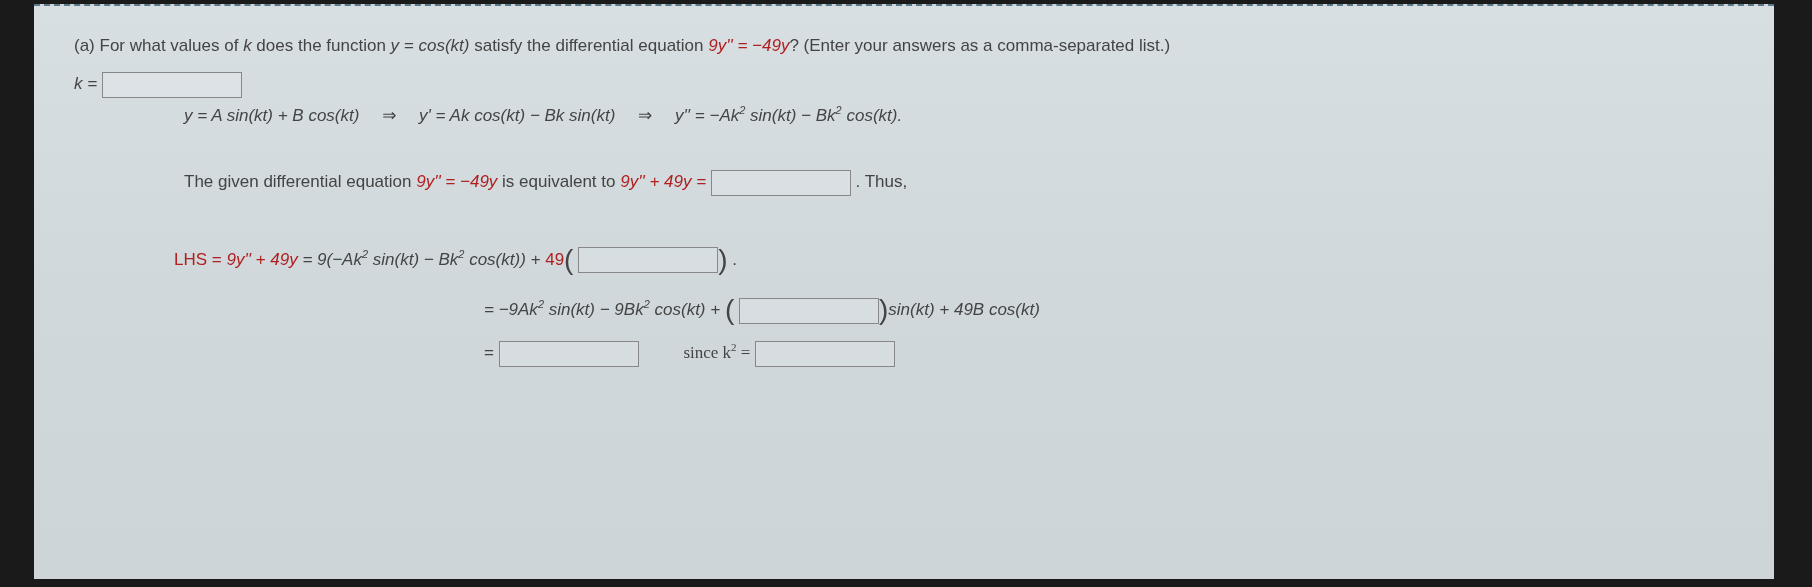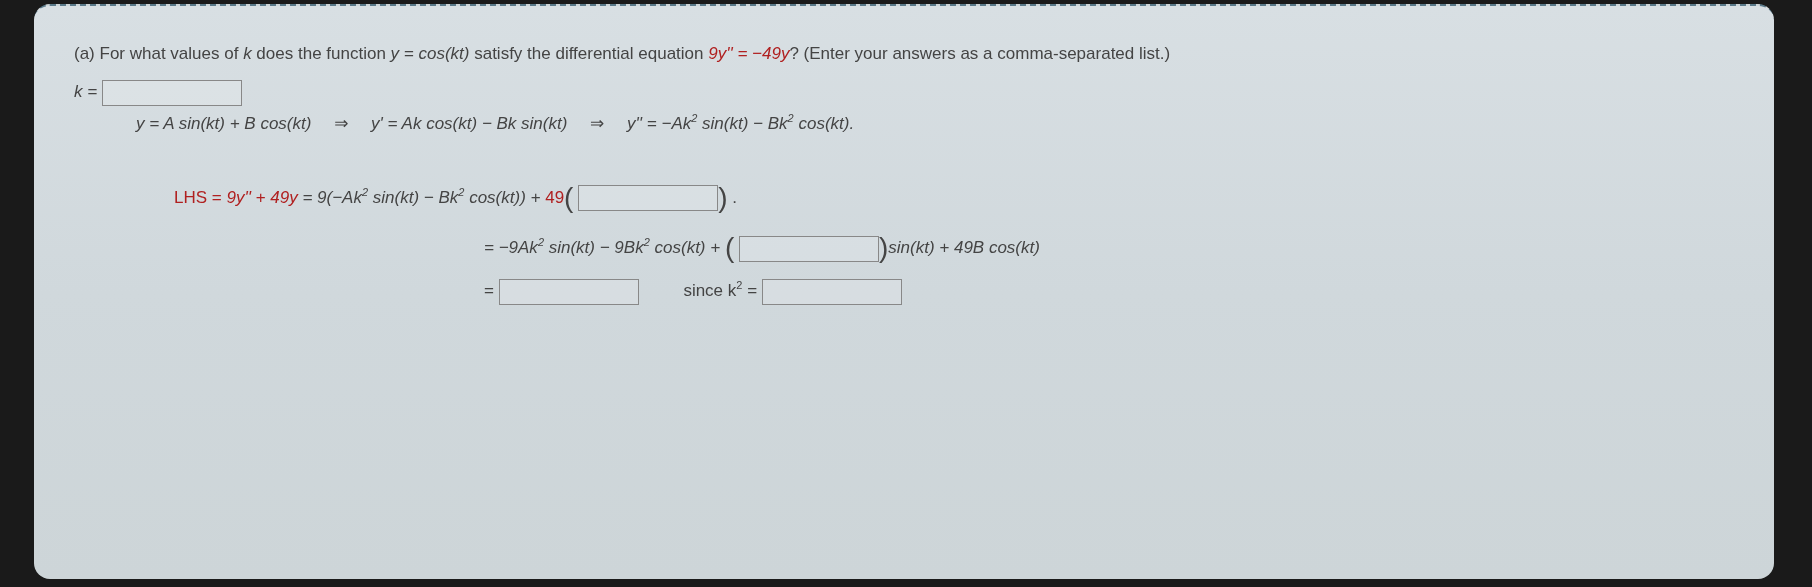--- a/index.html
+++ b/index.html
@@ -10,24 +10,23 @@
     width: 1812px;
     height: 587px;
     overflow: hidden;
   }
   .page {
     background: linear-gradient(180deg, #d8dfe3 0%, #d0d8dc 50%, #cdd5d8 100%);
     width: 1740px;
     height: 575px;
     margin: 4px 0 0 34px;
     border-top: 2px dashed #5a7a8a;
-    padding: 32px 40px;
+    padding: 24px 40px;
     box-sizing: border-box;
     position: relative;
-    border-radius: 16px;
   }
   .line {
     margin: 6px 0;
     font-size: 17px;
     color: #444;
   }
   .ans-input {
     display: inline-block;
     width: 140px;
     height: 26px;
@@ -41,21 +40,21 @@
     height: 100%;
     border: none;
     background: transparent;
     padding: 0 4px;
     box-sizing: border-box;
     font-size: 15px;
   }
   .red { color: #b02020; }
   .ital { font-style: italic; }
   .sup { vertical-align: super; font-size: 11px; }
-  .indent1 { margin-left: 62px; }
+  .indent1 { margin-left: 110px; }
   .indent2 { margin-left: 100px; }
   .indent3 { margin-left: 410px; }
   .spaced { margin-top: 17px; }
   .big-spaced { margin-top: 44px; }
   .arrow { display:inline-block; margin:0 18px;}
 </style>
 </head>
 <body>
 
 <div class="page">
@@ -72,32 +71,37 @@
 
 
   <div class="line indent1">
     <span class="ital">y = A sin(kt) + B cos(kt)</span>
     <span class="arrow">⇒</span>
     <span class="ital">y' = Ak cos(kt) − Bk sin(kt)</span>
     <span class="arrow">⇒</span>
     <span class="ital"><span>y'' = −Ak</span><span class="sup">2</span><span> sin(kt) − Bk</span><span class="sup">2</span><span> cos(kt).</span></span>
   </div>
 
+  <div class="line indent1 big-spaced">
+    <span>The given differential equation </span><span class="red ital">9y'' = </span><span class="red ital">−49y</span><span> is equivalent to </span><span class="red ital">9y'' + 49y =</span>
+    <span class="ans-input"><input type="text" style=""></span>
+    <span>.  Thus,</span>
+  </div>
 
   <div class="line indent2 big-spaced">
     <span class="red">LHS = </span><span class="red ital">9y'' + 49y</span><span class="ital"> = 9(−Ak</span><span class="sup ital">2</span><span class="ital"> sin(kt) − Bk</span><span class="sup ital">2</span><span class="ital"> cos(kt)) + </span><span class="red">49</span><span style="font-size:28px;position:relative;top:4px;">(</span>
     <span class="ans-input"><input type="text" style=""></span><span style="font-size:28px;position:relative;top:4px;">)</span><span> .</span>
   </div>
 
   <div class="line indent3 spaced">
     <span class="ital">= −9Ak</span><span class="sup ital">2</span><span class="ital"> sin(kt) − 9Bk</span><span class="sup ital">2</span><span class="ital"> cos(kt) + </span><span style="font-size:28px;position:relative;top:4px;">(</span>
     <span class="ans-input"><input type="text" style=""></span><span style="font-size:28px;position:relative;top:4px;">)</span><span class="ital">sin(kt) + 49B cos(kt)</span>
   </div>
 
 
   <div class="line indent3 spaced">
     <span>= </span>
     <span class="ans-input"><input type="text" style=""></span>
-    <span style="margin-left:40px;"><span> since k</span><span class="sup">2</span><span> = </span></span>
+    <span style="margin-left:40px;font-family:Liberation Serif, serif;"><span> since k</span><span class="sup">2</span><span> = </span></span>
     <span class="ans-input"><input type="text" style=""></span>
   </div>
 
 </div>
 
 </body></html>

